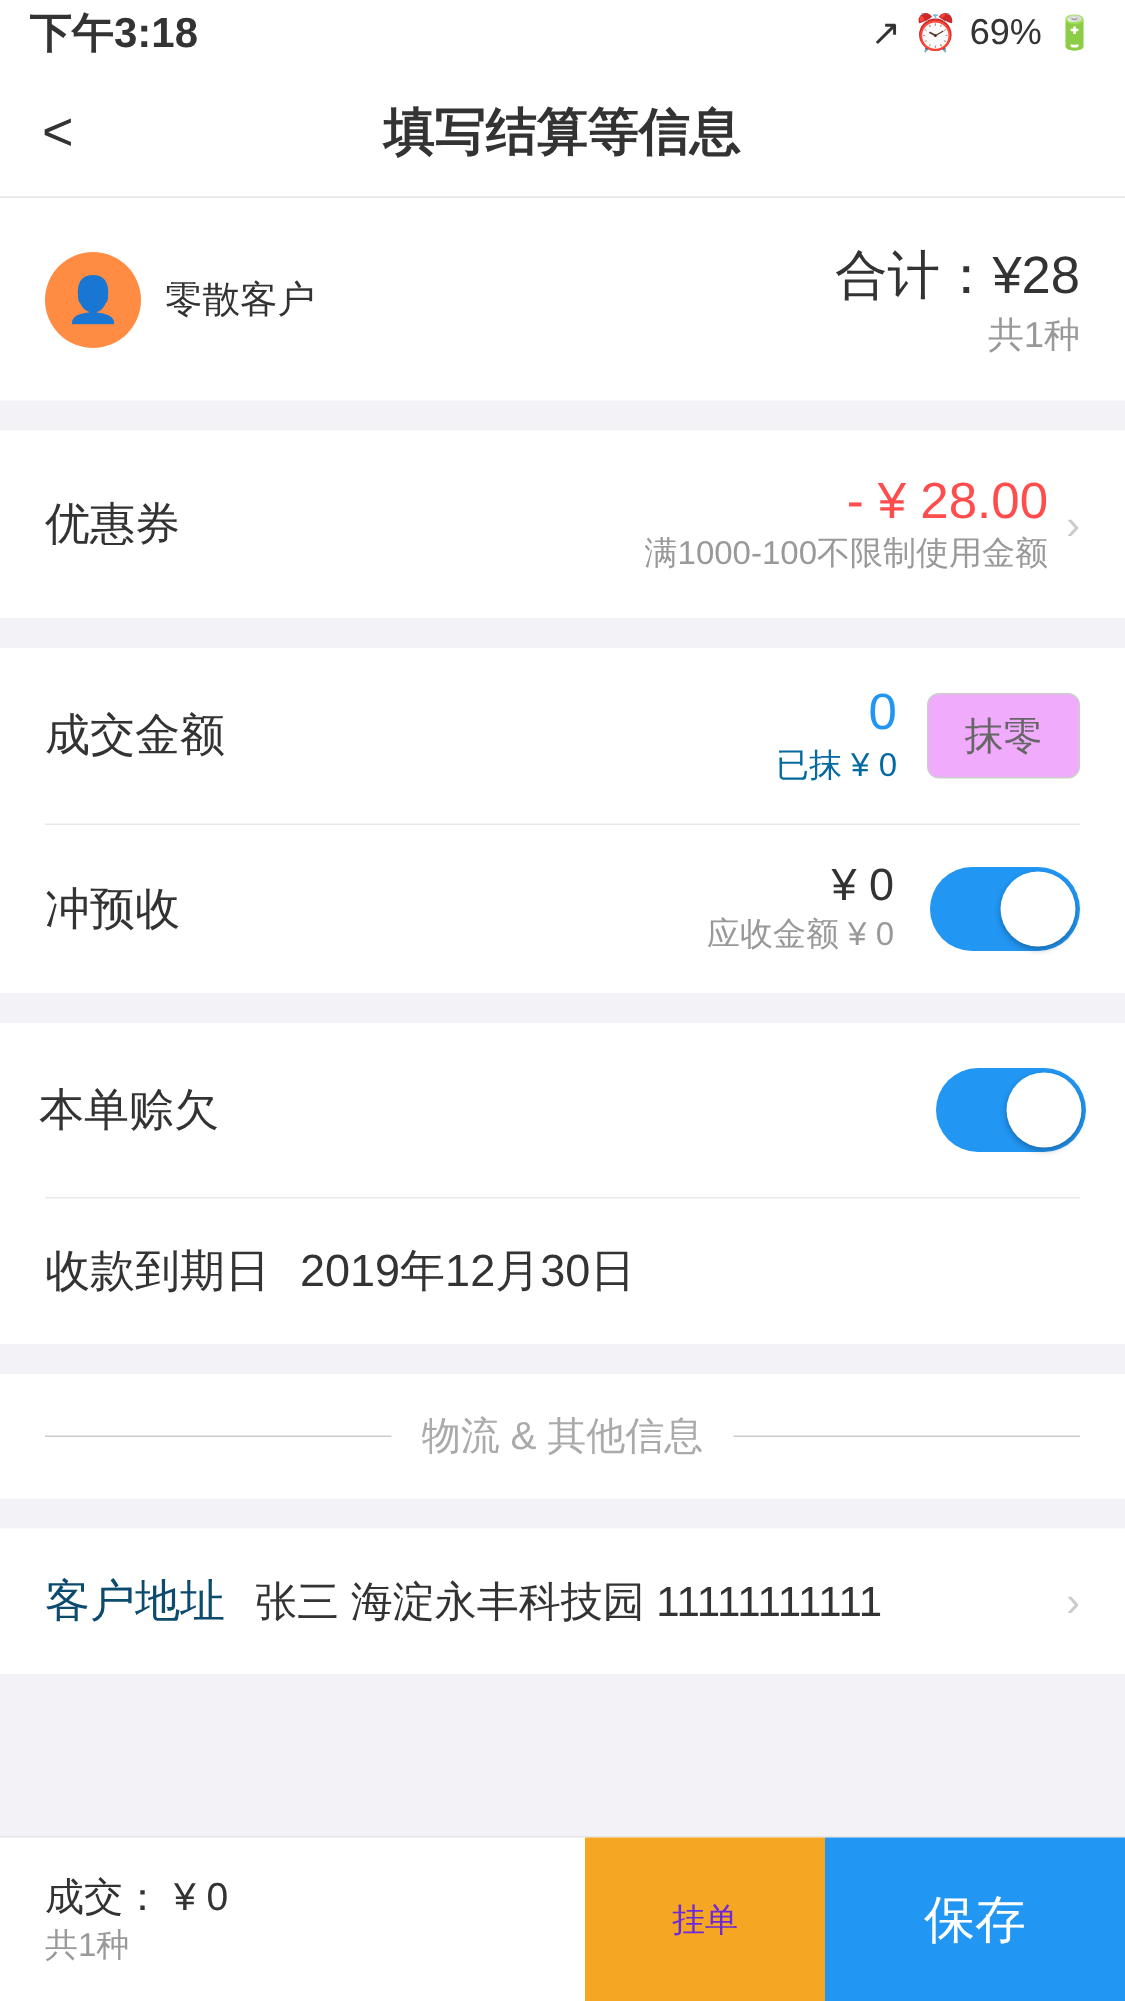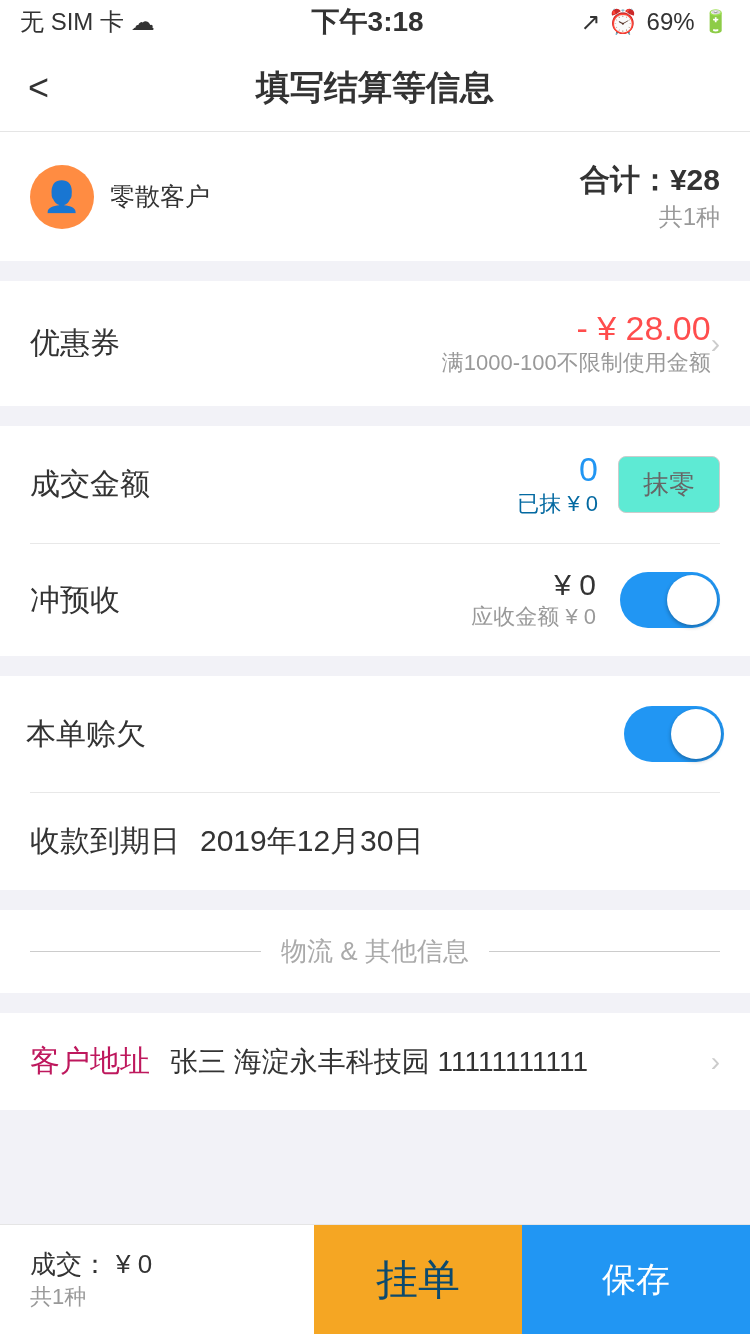--- a/index.html
+++ b/index.html
@@ -89,23 +89,22 @@
       font-size: 30px;
     }
     .customer-name {
       font-size: 25px;
       color: #333;
     }
     .customer-right {
       text-align: right;
     }
     .customer-total {
-      font-size: 30px;
-      color: #333;
-      font-weight: bold;
+      font-size: 35px;
+      color: #333;
     }
     .customer-count {
       font-size: 24px;
       color: #999;
     }
 
     
     .row-divider {
       height: 1px;
       background: #e8e8e8;
@@ -119,20 +118,21 @@
       align-items: center;
       justify-content: space-between;
     }
     .coupon-label {
       font-size: 30px;
       color: #333;
     }
     .coupon-right {
       display: flex;
       align-items: center;
+      gap: 12px;
     }
     .coupon-info {
       text-align: right;
     }
     .coupon-amount {
       font-size: 34px;
       color: #ff4d4d;
       font-weight: 500;
     }
     .coupon-desc {
@@ -170,21 +170,21 @@
       font-size: 22px;
       color: #0369a1;
       text-align: right;
     }
     .btn-round-zero {
       border: 1px solid #ccc;
       border-radius: 8px;
       padding: 10px 24px;
       font-size: 26px;
       color: #666;
-      background: #5eead4;
+      background: #f0abfc;
       cursor: pointer;
     }
 
     
     .chong-row {
       padding: 24px 30px;
       display: flex;
       align-items: center;
       justify-content: space-between;
     }
@@ -269,21 +269,21 @@
 
     
     .address-row {
       padding: 28px 30px;
       display: flex;
       align-items: center;
       justify-content: space-between;
     }
     .address-label {
       font-size: 30px;
-      color: #be185d;
+      color: #0c4a6e;
       min-width: 100px;
     }
     .address-value {
       font-size: 28px;
       color: #333;
       flex: 1;
       margin-left: 20px;
     }
 
     
@@ -304,51 +304,48 @@
     }
     .bottom-summary-title {
       font-size: 26px;
       color: #333;
     }
     .bottom-summary-count {
       font-size: 22px;
       color: #999;
     }
     .btn-hang {
-      width: 208px;
+      width: 160px;
       height: 110px;
       background: #f5a623;
       display: flex;
       align-items: center;
       justify-content: center;
-      font-size: 42px;
-      color: #0c4a6e;
+      font-size: 22px;
+      color: #6d28d9;
       font-weight: 500;
       cursor: pointer;
     }
     .btn-save {
-      width: 228px;
+      width: 200px;
       height: 110px;
       background: #2196F3;
       display: flex;
       align-items: center;
       justify-content: center;
       font-size: 34px;
       color: #fff;
       font-weight: 500;
       cursor: pointer;
     }
   </style>
 </head>
 <body>
 
 <div class="status-bar">
-  <div class="status-left">
-    <span>无 SIM 卡 ☁</span>
-  </div>
   <div class="status-center">下午3:18</div>
   <div class="status-right">
     <span>↗</span>
     <span>⏰</span>
     <span>69%</span>
     <span style="font-size:22px;">🔋</span>
   </div>
 </div>
 
 <div class="nav-bar">

